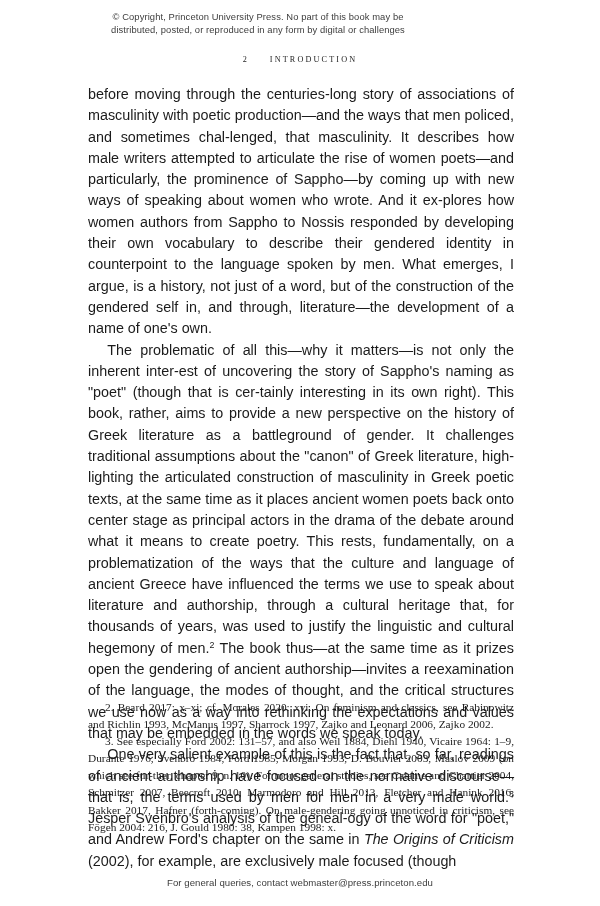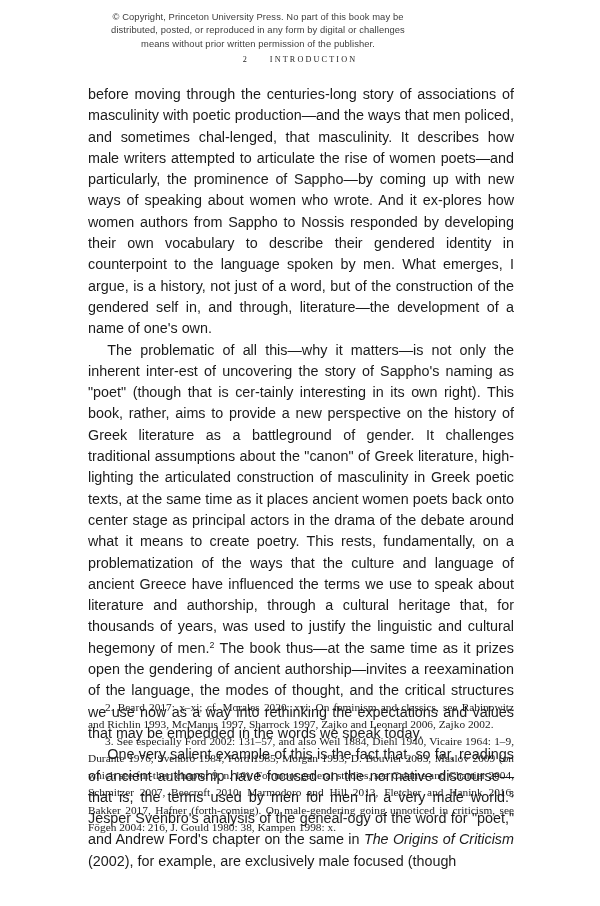--- a/index.html
+++ b/index.html
@@ -123,21 +123,20 @@
   }
 </style>
 </head>
 <body>
 
 <div class="page">
 
   <div class="copyright-block">
     <span class="cline">© Copyright, Princeton University Press. No part of this book may be</span>
     <span class="cline">distributed, posted, or reproduced in any form by digital or challenges</span>
-    <span class="cline">means without prior written permission of the publisher.</span>
   </div>
 
   <div class="running-head">
     <span class="folio">2</span><span class="rh-title">INTRODUCTION</span>
   </div>
 
   <div class="textblock">
 
     <p class="para">before moving through the centuries-long story of associations of masculinity with poetic production—and the ways that men policed, and sometimes chal-lenged, that masculinity. It describes how male writers attempted to articulate the rise of women poets—and particularly, the prominence of Sappho—by coming up with new ways of speaking about women who wrote. And it ex-plores how women authors from Sappho to Nossis responded by developing their own vocabulary to describe their gendered identity in counterpoint to the language spoken by men. What emerges, I argue, is a history, not just of a word, but of the construction of the gendered self in, and through, literature—the development of a name of one's own.</p>
 
@@ -145,14 +144,15 @@
 
     <p class="para indent"><span>One very salient example of this is the fact that, so far, readings of ancient authorship have focused on the normative discourse—that is, the terms used by men for men in a very male world.</span><sup>3</sup> <span>Jesper Svenbro's analysis of the geneal-ogy of the word for "poet," and Andrew Ford's chapter on the same in</span> <i>The Origins of Criticism</i> <span>(2002), for example, are exclusively male focused (though</span></p>
 
   </div>
 
   <div class="footnotes">
     <p class="fn"><span>2.</span> <span>Beard 2017: x–xi; cf. Morales 2020: xvi. On feminism and classics, see Rabinowitz and Richlin 1993, McManus 1997, Sharrock 1997, Zajko and Leonard 2006, Zajko 2002.</span></p>
     <p class="fn"><span>3.</span> <span>See especially Ford 2002: 131–57, and also Weil 1884, Diehl 1940, Vicaire 1964: 1–9, Durante 1976, Svenbro 1984, Ford 1985, Morgan 1993, D. Bouvier 2003, Maslov 2009 (on which see fur-ther, chapter 9, n. 10). For more general studies, see Calame and Chartier 2004, Schmitzer 2007, Beecroft 2010, Marmodoro and Hill 2013, Fletcher and Hanink 2016, Bakker 2017, Hafner (forth-coming). On male-gendering going unnoticed in criticism, see Fögen 2004: 216, J. Gould 1980: 38, Kampen 1998: x.</span></p>
   </div>
 
+  <div class="footer-line">For general queries, contact webmaster@press.princeton.edu</div>
 
 </div>
 
 </body></html>

